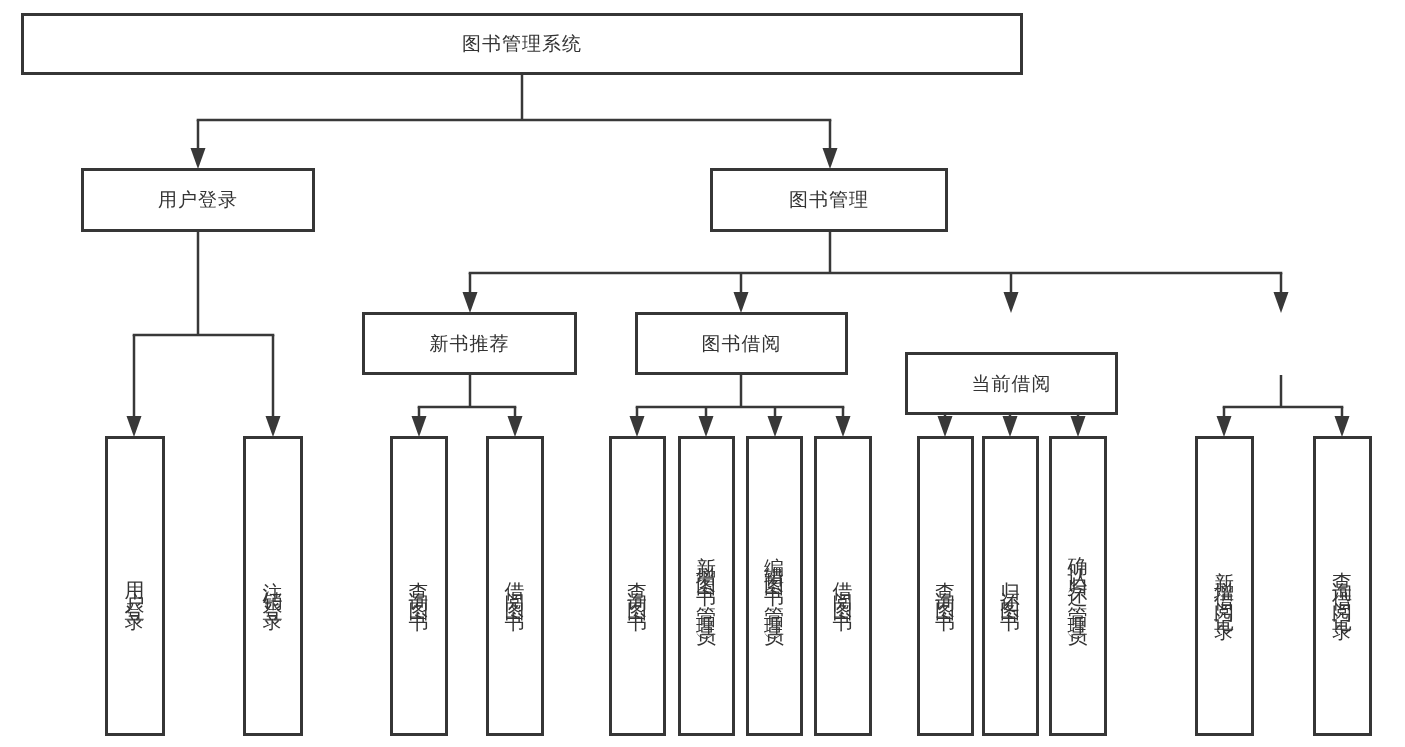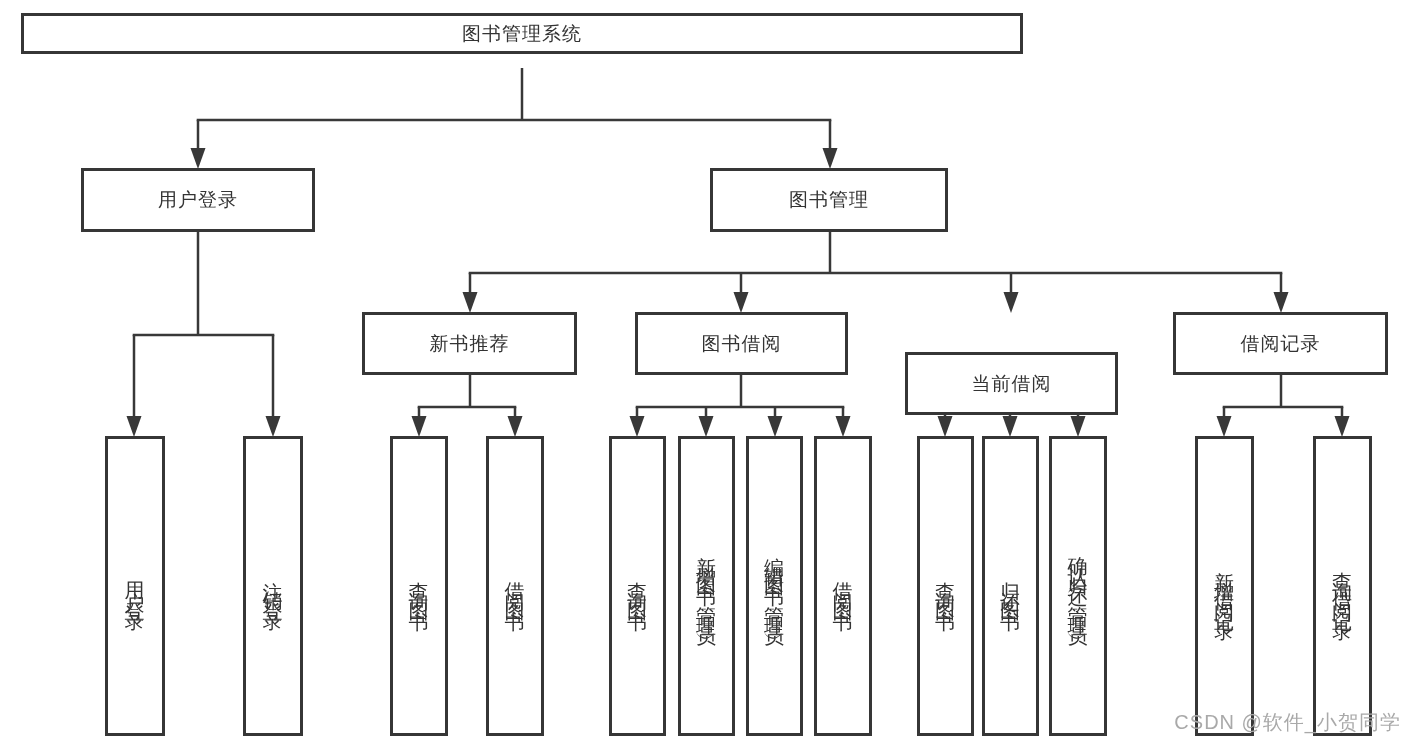--- a/index.html
+++ b/index.html
@@ -86,42 +86,39 @@
     <polygon points="1078,437 1070.5,416 1085.5,416"></polygon>
 
     <line x1="1281" y1="375" x2="1281" y2="408"></line>
     <line x1="1222.7" y1="407" x2="1343.3" y2="407"></line>
     <line x1="1224" y1="407" x2="1224" y2="419"></line>
     <polygon points="1224,437 1216.5,416 1231.5,416"></polygon>
     <line x1="1342" y1="407" x2="1342" y2="419"></line>
     <polygon points="1342,437 1334.5,416 1349.5,416"></polygon>
   </svg>
 
-  <div class="node root" style="left:21px; top:13px; width:1002px; height:41px;">
+  <div class="node root" style="left:21px; top:13px; width:1002px; height:62px;">
     <span>图书管理系统</span>
   </div>
 
   <div class="node" style="left:81px; top:168px; width:234px; height:64px;">
     <span>用户登录</span>
   </div>
   <div class="node" style="left:710px; top:168px; width:238px; height:64px;">
     <span>图书管理</span>
   </div>
 
   <div class="node" style="left:362px; top:312px; width:215px; height:63px;">
     <span>新书推荐</span>
   </div>
   <div class="node" style="left:635px; top:312px; width:213px; height:63px;font-family:Liberation Mono, monospace;">
     <span>图书借阅</span>
   </div>
   <div class="node" style="left:905px; top:312px; width:213px; height:63px;margin-top:40px;">
     <span>当前借阅</span>
-  </div>
-  <div class="node" style="left:1173px; top:312px; width:215px; height:63px;">
-    <span>借阅记录</span>
   </div>
 
   <div class="node vnode" style="left:105px; top:436px; width:60px; height:300px;">
     <span>用户登录</span>
   </div>
   <div class="node vnode" style="left:243px; top:436px; width:60px; height:300px;">
     <span>注销登录</span>
   </div>
 
   <div class="node vnode" style="left:390px; top:436px; width:58px; height:300px;">
@@ -154,15 +151,14 @@
     <span>确认归还（管理员）</span>
   </div>
 
   <div class="node vnode" style="left:1195px; top:436px; width:59px; height:300px;">
     <span>新增借阅记录</span>
   </div>
   <div class="node vnode" style="left:1313px; top:436px; width:59px; height:300px;">
     <span>查询借阅记录</span>
   </div>
 
-  <div class="watermark">CSDN @软件_小贺同学</div>
 
 </div>
 
 </body></html>

